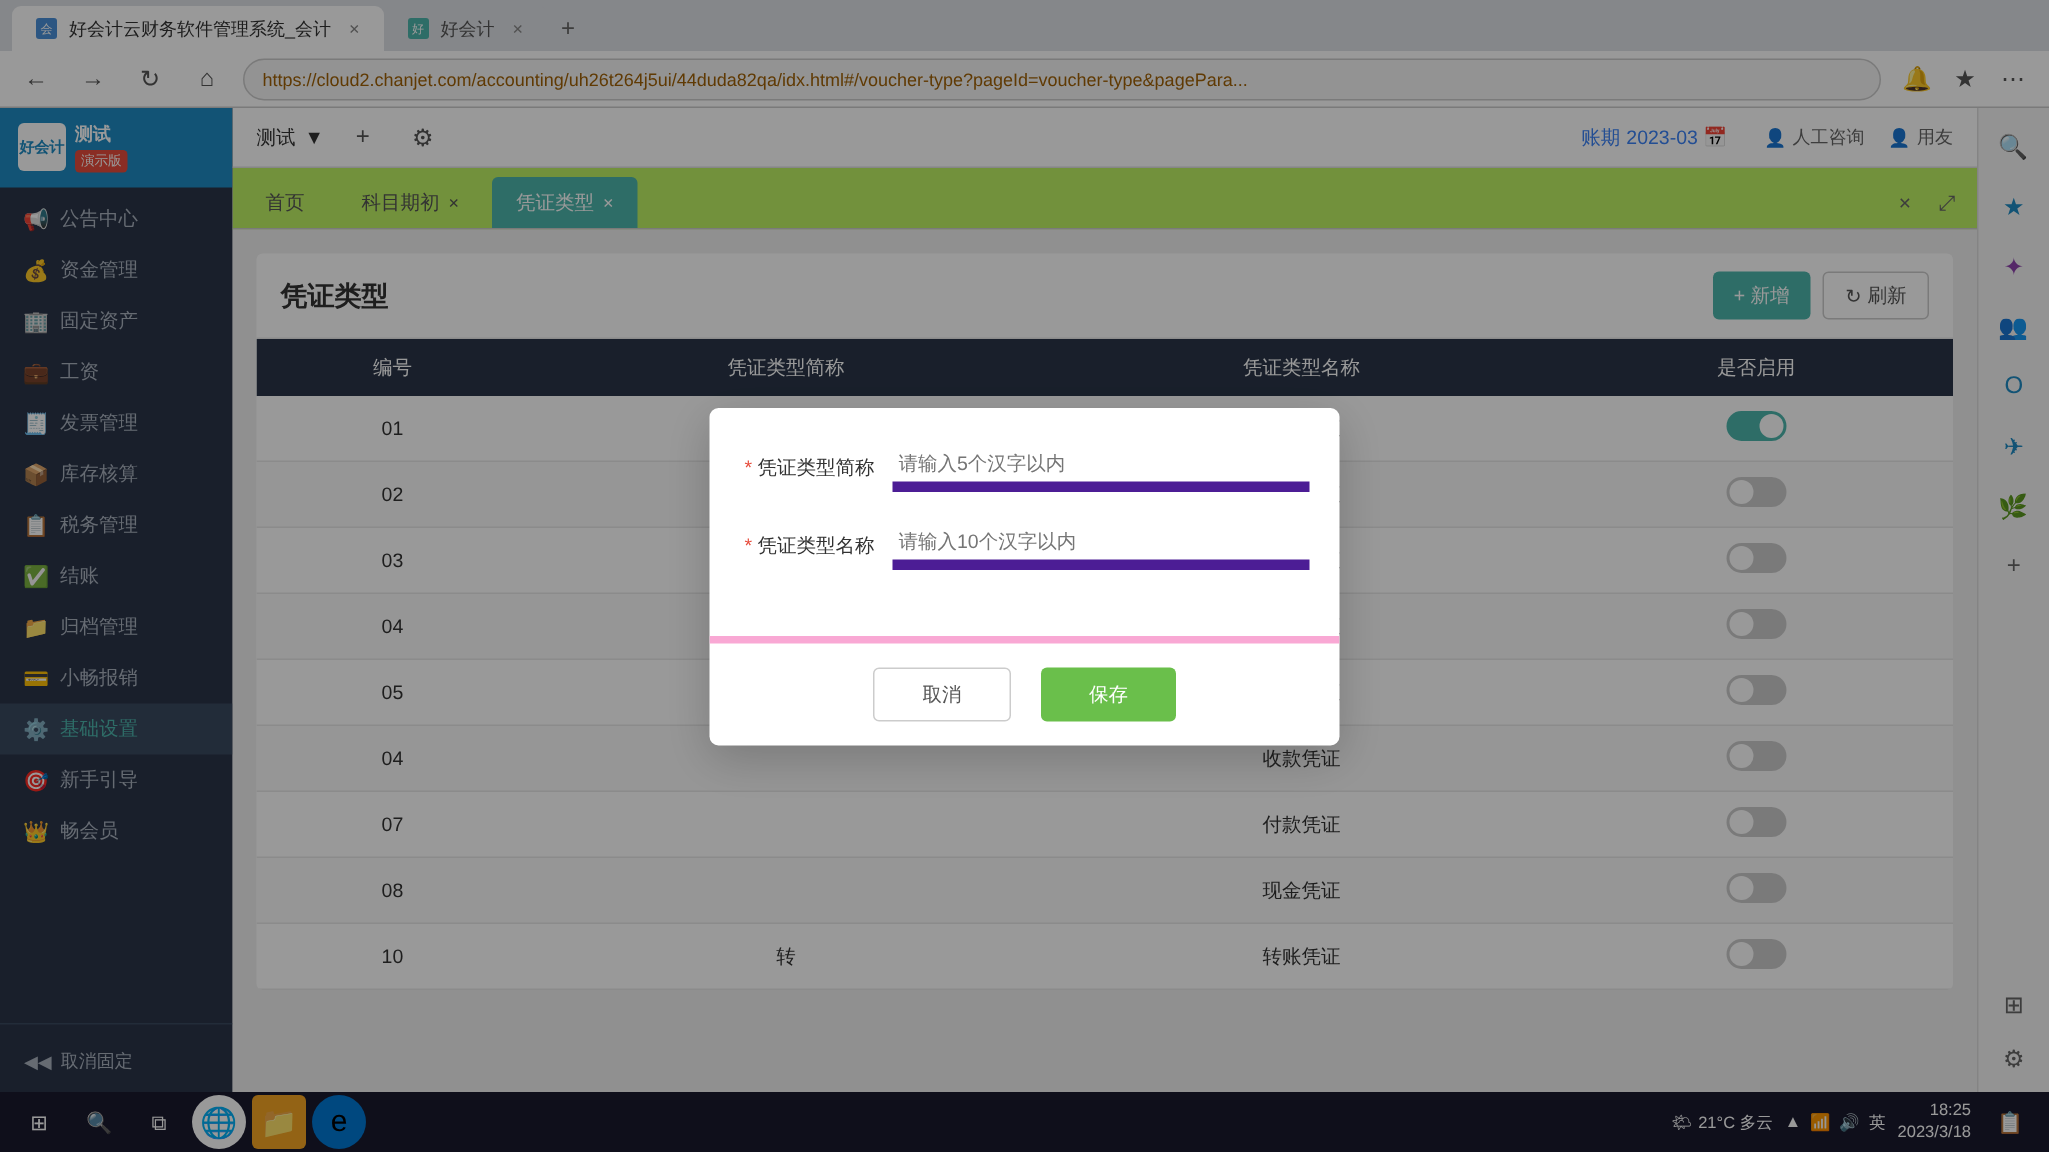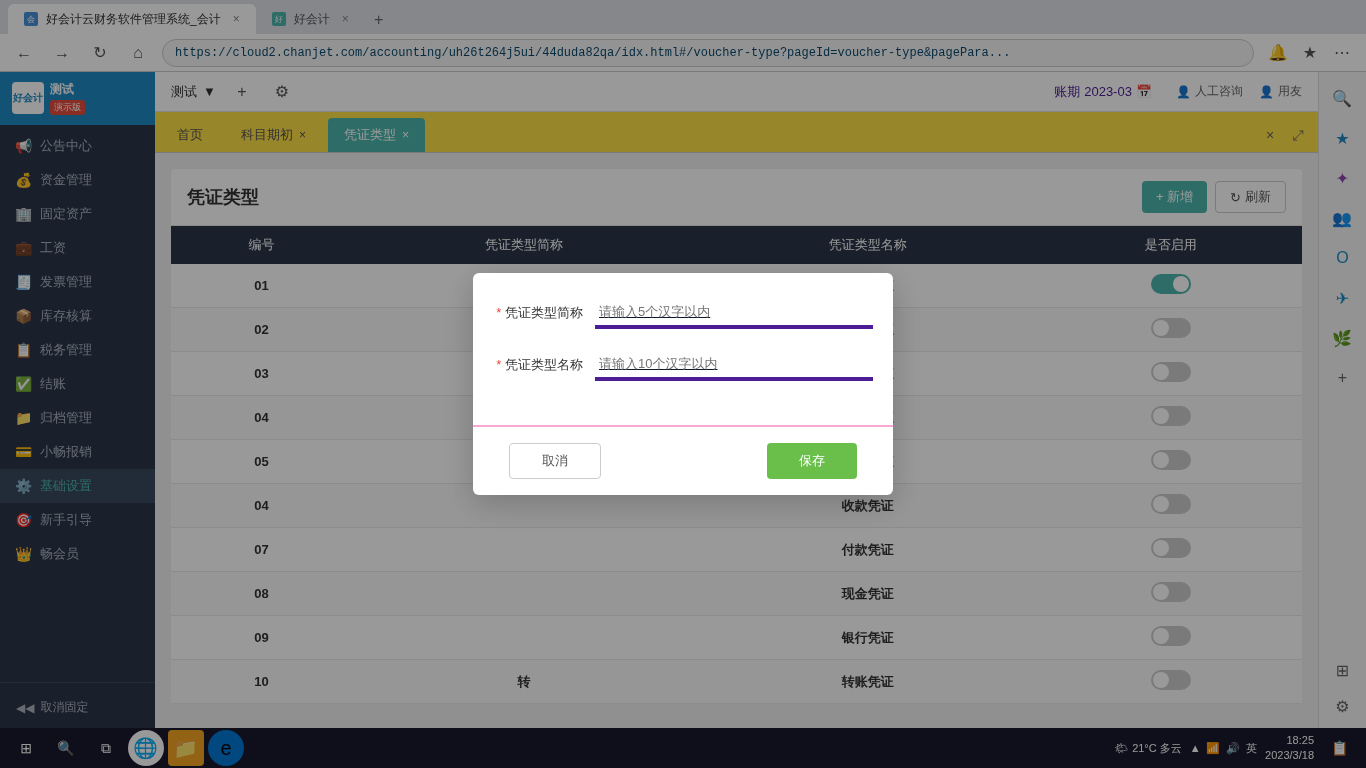--- a/index.html
+++ b/index.html
@@ -41,23 +41,22 @@
       border-bottom: 1px solid #ccc;
     }
     .nav-btn { width: 28px; height: 28px; display: flex; align-items: center; justify-content: center; cursor: pointer; color: #555; font-size: 16px; border-radius: 50%; }
     .address-input {
       flex: 1;
       height: 28px;
       border: 1px solid #ccc;
       border-radius: 14px;
       padding: 0 12px;
       font-size: 12px;
-      color: #0c4a6e;
+      color: #a16207;
       background: #f5f5f5;
-      font-family: Liberation Mono, monospace;
     }
     .browser-actions { display: flex; gap: 4px; }
 
     
     .app-container {
       display: flex;
       height: calc(768px - 36px - 34px - 38px);
       background: #f5f5f5;
     }
 
@@ -96,21 +95,21 @@
       gap: 6px;
       font-size: 13px;
       color: #333;
       cursor: pointer;
     }
     .period-info {
       display: flex;
       align-items: center;
       gap: 4px;
       font-size: 13px;
-      color: #4c1d95;
+      color: #3b82f6;
       margin-left: auto;
     }
     .topbar-actions {
       display: flex;
       align-items: center;
       gap: 16px;
       margin-left: 12px;
     }
     .consultant-btn {
       display: flex;
@@ -132,21 +131,21 @@
     
     .main-area {
       flex: 1;
       display: flex;
       flex-direction: column;
       overflow: hidden;
     }
 
     
     .page-tabs {
-      background: #fde047;
+      background: #bef264;
       display: flex;
       padding: 6px 0 0 0;
       border-bottom: 1px solid #ccc;
     }
     .page-tab {
       height: 34px;
       padding: 0 16px;
       display: flex;
       align-items: center;
       gap: 6px;
@@ -240,21 +239,20 @@
       color: white;
     }
     .data-table thead th {
       padding: 10px 16px;
       text-align: center;
       font-size: 13px;
       font-weight: normal;
     }
     .data-table tbody tr {
       border-bottom: 1px solid #e8e8e8;
-      font-weight: bold;
     }
     .data-table tbody tr:nth-child(even) {
       background: #fafafa;
     }
     .data-table tbody td {
       padding: 10px 16px;
       text-align: center;
       font-size: 13px;
       color: #333;
     }
@@ -378,33 +376,32 @@
       flex-shrink: 0;
     }
     .form-label::before {
       content: '* ';
       color: #e74c3c;
     }
     .form-input {
       flex: 1;
       height: 32px;
       border: none;
-      border-bottom: 4px solid #4c1d95;
-      font-size: 13px;
-      color: #0f172a;
+      border-bottom: 7px solid #4c1d95;
+      font-size: 13px;
+      color: #b91c1c;
       padding: 0 4px;
       outline: none;
-      text-decoration: underline;
     }
     .modal-footer {
-      padding: 16px 36px;
-      display: flex;
-      justify-content: space-between;
+      padding: 16px 20px;
+      display: flex;
+      justify-content: center;
       gap: 20px;
-      border-top: 2px solid #f9a8d4;
+      border-top: 5px solid #f9a8d4;
     }
     .btn-cancel {
       padding: 8px 32px;
       border: 1px solid #ccc;
       background: white;
       border-radius: 4px;
       font-size: 13px;
       cursor: pointer;
       color: #555;
     }
@@ -686,28 +683,20 @@
               </tr>
               <tr>
                 <td>08</td>
                 <td></td>
                 <td>现金凭证</td>
                 <td><div class="toggle off">
                     <div class="toggle-circle"></div>
                   </div></td>
               </tr>
               <tr>
-                <td>09</td>
-                <td></td>
-                <td>银行凭证</td>
-                <td><div class="toggle off">
-                    <div class="toggle-circle"></div>
-                  </div></td>
-              </tr>
-              <tr>
                 <td>10</td>
                 <td>转</td>
                 <td>转账凭证</td>
                 <td><div class="toggle off">
                     <div class="toggle-circle"></div>
                   </div></td>
               </tr>
             </tbody>
         </table>
       </div>

